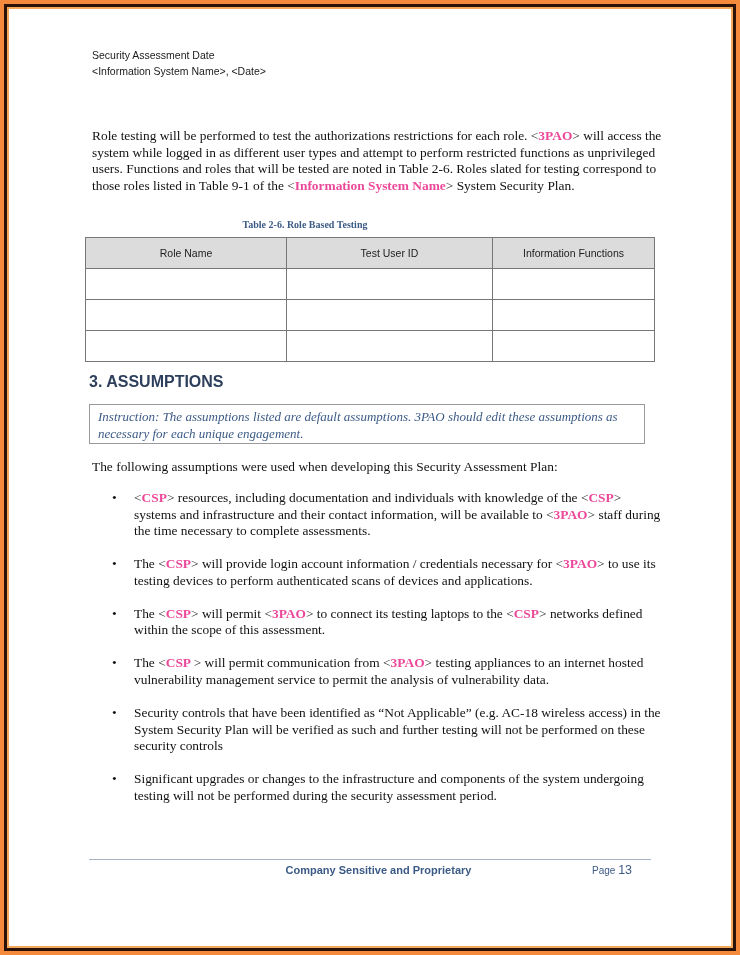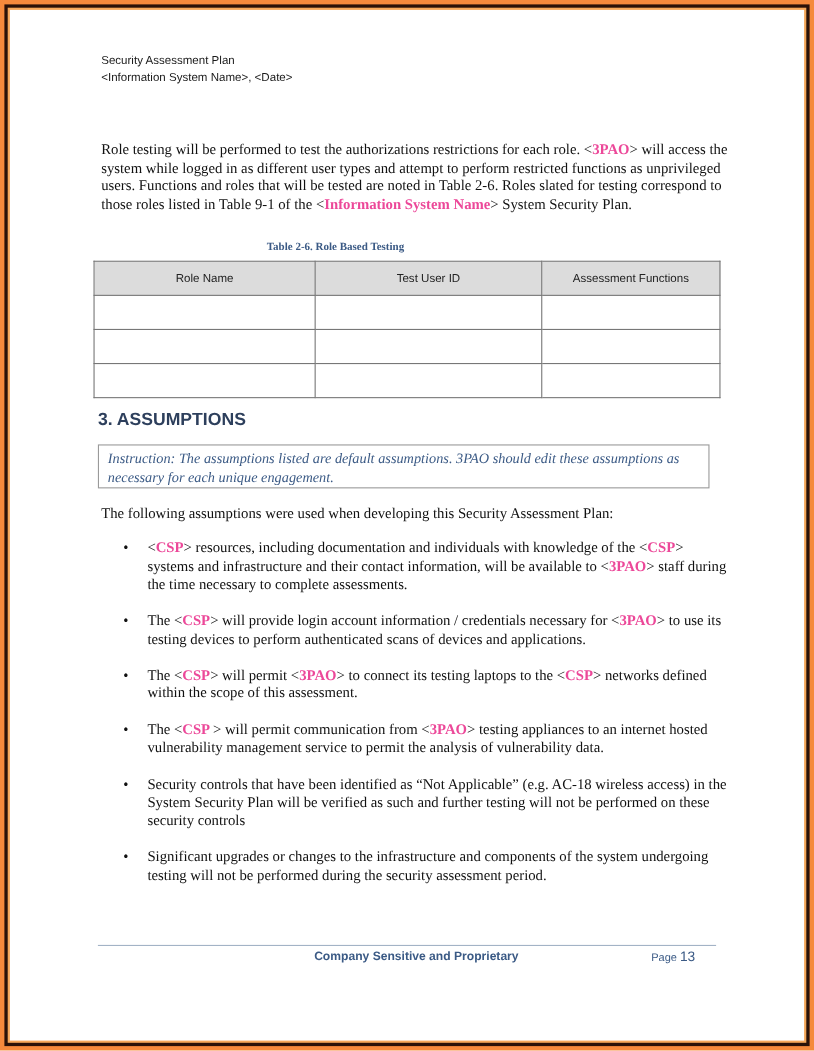--- a/index.html
+++ b/index.html
@@ -61,34 +61,34 @@
   .page-num { left: 583px; top: 854px; font-family: "Liberation Sans", sans-serif; font-size: 10px; color: #3b5a85; }
   .page-num .n { font-size: 12.5px; }
 </style>
 </head>
 <body>
 
 <div class="frame-dark"></div>
 <div class="frame-gold"></div>
 <div class="page">
 
-  <div class="abs hdr" style="top:40px;">Security Assessment Plan</div>
+  <div class="abs hdr" style="top:40px;">Security Assessment Date</div>
   <div class="abs hdr" style="top:56px;">&lt;Information System Name&gt;, &lt;Date&gt;</div>
 
 
   <div class="abs para" style="top:119px;"><span>Role testing will be performed to test the authorizations restrictions for each role. &lt;</span><span class="kw">3PAO</span><span>&gt; will access the system while logged in as different user types and attempt to perform restricted functions as unprivileged users. Functions and roles that will be tested are noted in Table 2-6. Roles slated for testing correspond to those roles listed in Table 9-1 of the &lt;</span><span class="kw">Information System Name</span><span>&gt; System Security Plan.</span></div>
 
   <div class="abs caption">Table 2-6. Role Based Testing</div>
 
   <table class="roles">
     <thead>
       <tr>
         <th style="width:198px;">Role Name</th>
         <th style="width:203px;">Test User ID</th>
-        <th>Assessment Functions</th>
+        <th>Information Functions</th>
       </tr>
     </thead>
     <tbody>
       <tr>
         <td></td>
         <td></td>
         <td></td>
       </tr>
       <tr>
         <td></td>

